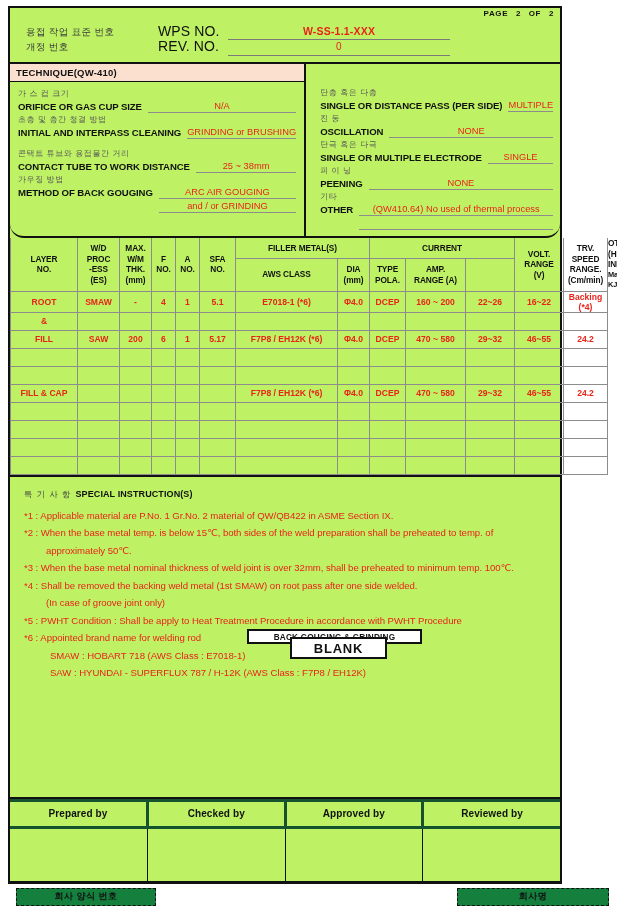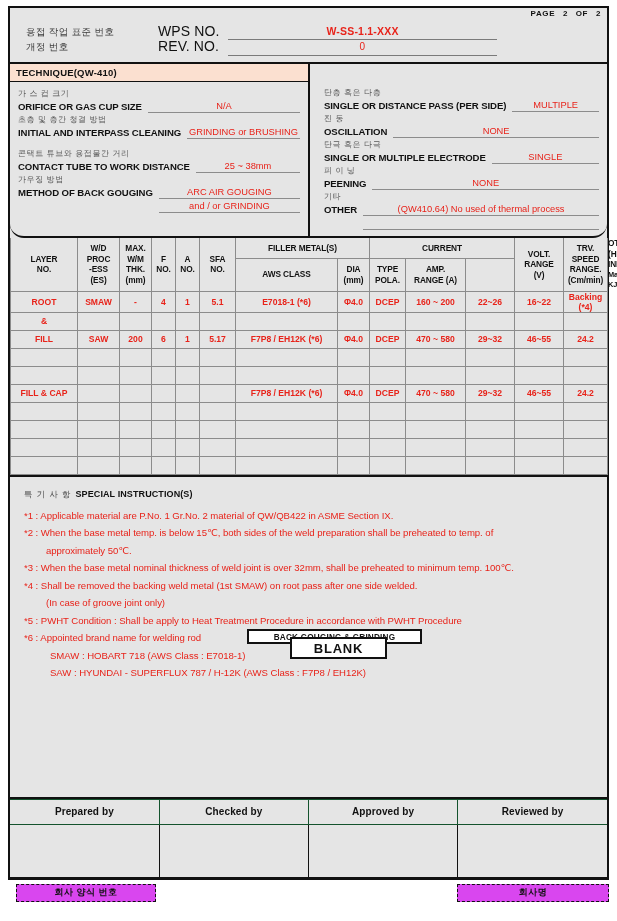--- a/index.html
+++ b/index.html
@@ -7,22 +7,22 @@
     width:617px;height:921px;overflow:hidden;
     font-family:"Liberation Sans","DejaVu Sans",sans-serif;
     color:#1a1a1a;
   }
   .page{
     position:relative;width:617px;height:921px;box-sizing:border-box;
     padding:6px 8px 0 8px;
   }
   
   .frame{
-    position:relative;width:601px;border:2px solid #111;box-sizing:border-box;
-    background:#e5e5e5;
+    position:relative;width:554px;border:2px solid #111;box-sizing:border-box;
+    background:#bef264;
   }
   
   .pagerow{
     height:16px;position:relative;
   }
   .pageno{
     position:absolute;right:6px;top:1px;font-size:8px;font-weight:bold;
     letter-spacing:.6px;color:#111;
   }
   .pageno span{margin-left:5px;}
@@ -109,35 +109,35 @@
                    letter-spacing:1px;margin-right:4px;}
   .si-line{
     font-size:9.6px;color:#e8231a;line-height:17.5px;white-space:nowrap;
     letter-spacing:-.05px;
   }
   .si-line.ind1{padding-left:22px;}
   .si-line.ind2{padding-left:26px;}
   
   table.sign{border-collapse:collapse;width:100%;table-layout:fixed;}
   table.sign th{
-    border:1px solid #14532d;font-size:10px;font-weight:bold;height:22px;
+    border:3px solid #14532d;font-size:10px;font-weight:bold;height:22px;
     color:#111;letter-spacing:.1px;
   }
   table.sign td{border:1px solid #111;height:50px;}
   table.sign th.noleft{border-left:none;}
   table.sign th.noright{border-right:none;}
   
   .bottom{
     position:relative;height:24px;margin-top:4px;
   }
   .dashbox{
     position:absolute;top:0;border:1.5px dashed #111;height:18px;
     display:flex;align-items:center;justify-content:center;
     font-size:9px;font-weight:bold;color:#111;letter-spacing:.5px;
-    box-sizing:border-box;background:#d946ef;
+    box-sizing:border-box;background:#15803d;
   }
   .dash-left{left:8px;width:140px;}
   .dash-right{right:0px;width:152px;}
 </style>
 </head>
 <body>
 
 <div class="page">
   <div class="frame">
 

